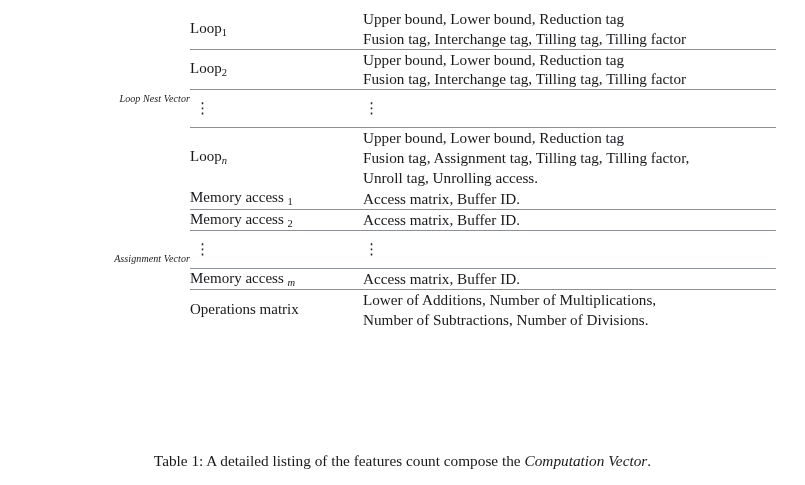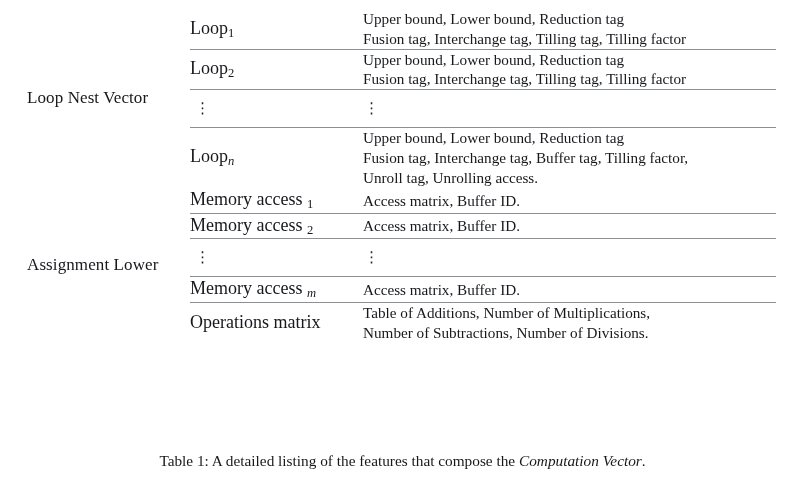--- a/index.html
+++ b/index.html
@@ -74,31 +74,32 @@
   }
   tr.sub-rule td.line {
     border-top: 1.25px solid #8b9097;
     height: 0;
     font-size: 0;
     line-height: 0;
   }
 
   
   td.row-label {
-    font-size: 17px;
-    text-align: left;
+    font-style: italic;
+    font-size: 10px;
+    text-align: right;
     padding-right: 14px;
     white-space: nowrap;
     letter-spacing: 0.1px;
   }
 
   td.key-cell {
     padding: 7px 10px 7px 4px;
     white-space: nowrap;
-    font-size: 18px;
+    font-size: 15px;
   }
 
   td.val-cell {
     padding: 7px 6px 7px 0px;
     font-size: 15.2px;
     margin-top: 28px;
   }
 
   .val-line { display: block; white-space: nowrap; }
 
@@ -200,31 +201,31 @@
         <tr class="sub-rule">
           <td class="line"></td>
           <td class="line"></td>
         </tr>
 
         <tr>
           <td class="key-cell"><span>Loop</span><sub class="idx-it">n</sub></td>
 
           <td class="val-cell">
             <span class="val-line">Upper bound, Lower bound, Reduction tag</span>
-            <span class="val-line">Fusion tag, Interchange tag, Buffer tag, Tilling factor,</span>
+            <span class="val-line">Fusion tag, Assignment tag, Tilling tag, Tilling factor,</span>
             <span class="val-line">Unroll tag, Unrolling access.</span>
           </td>
         </tr>
 
         <tr>
           <td class="rule-group" colspan="3"></td>
         </tr>
 
         <tr>
-          <td class="row-label" rowspan="9">Assignment Lower</td>
+          <td class="row-label" rowspan="9">Assignment Vector</td>
 
           <td class="key-cell"><span>Memory access </span><sub class="idx">1</sub></td>
 
           <td class="val-cell">
             <span class="val-line">Access matrix, Buffer ID.</span>
           </td>
         </tr>
 
         <tr class="sub-rule">
           <td class="line"></td>
@@ -268,30 +269,30 @@
 
         <tr class="sub-rule">
           <td class="line"></td>
           <td class="line"></td>
         </tr>
 
         <tr>
           <td class="key-cell"><span>Operations matrix</span></td>
 
           <td class="val-cell">
-            <span class="val-line">Table of Additions, Number of Multiplications,</span>
+            <span class="val-line">Lower of Additions, Number of Multiplications,</span>
             <span class="val-line">Number of Subtractions, Number of Divisions.</span>
           </td>
         </tr>
 
         <tr>
           <td class="rule-bottom" colspan="3"></td>
         </tr>
 
       </tbody>
     </table>
   </div>
 
   <div class="caption">
-    <span class="nowrap"><span>Table 1: A detailed listing of the features that compose the </span><em>Computation Vector</em><span>.</span></span>
+    <span class="nowrap"><span>Table 1: A detailed listing of the features count compose the </span><em>Computation Vector</em><span>.</span></span>
   </div>
 
 </div>
 
 </body></html>

